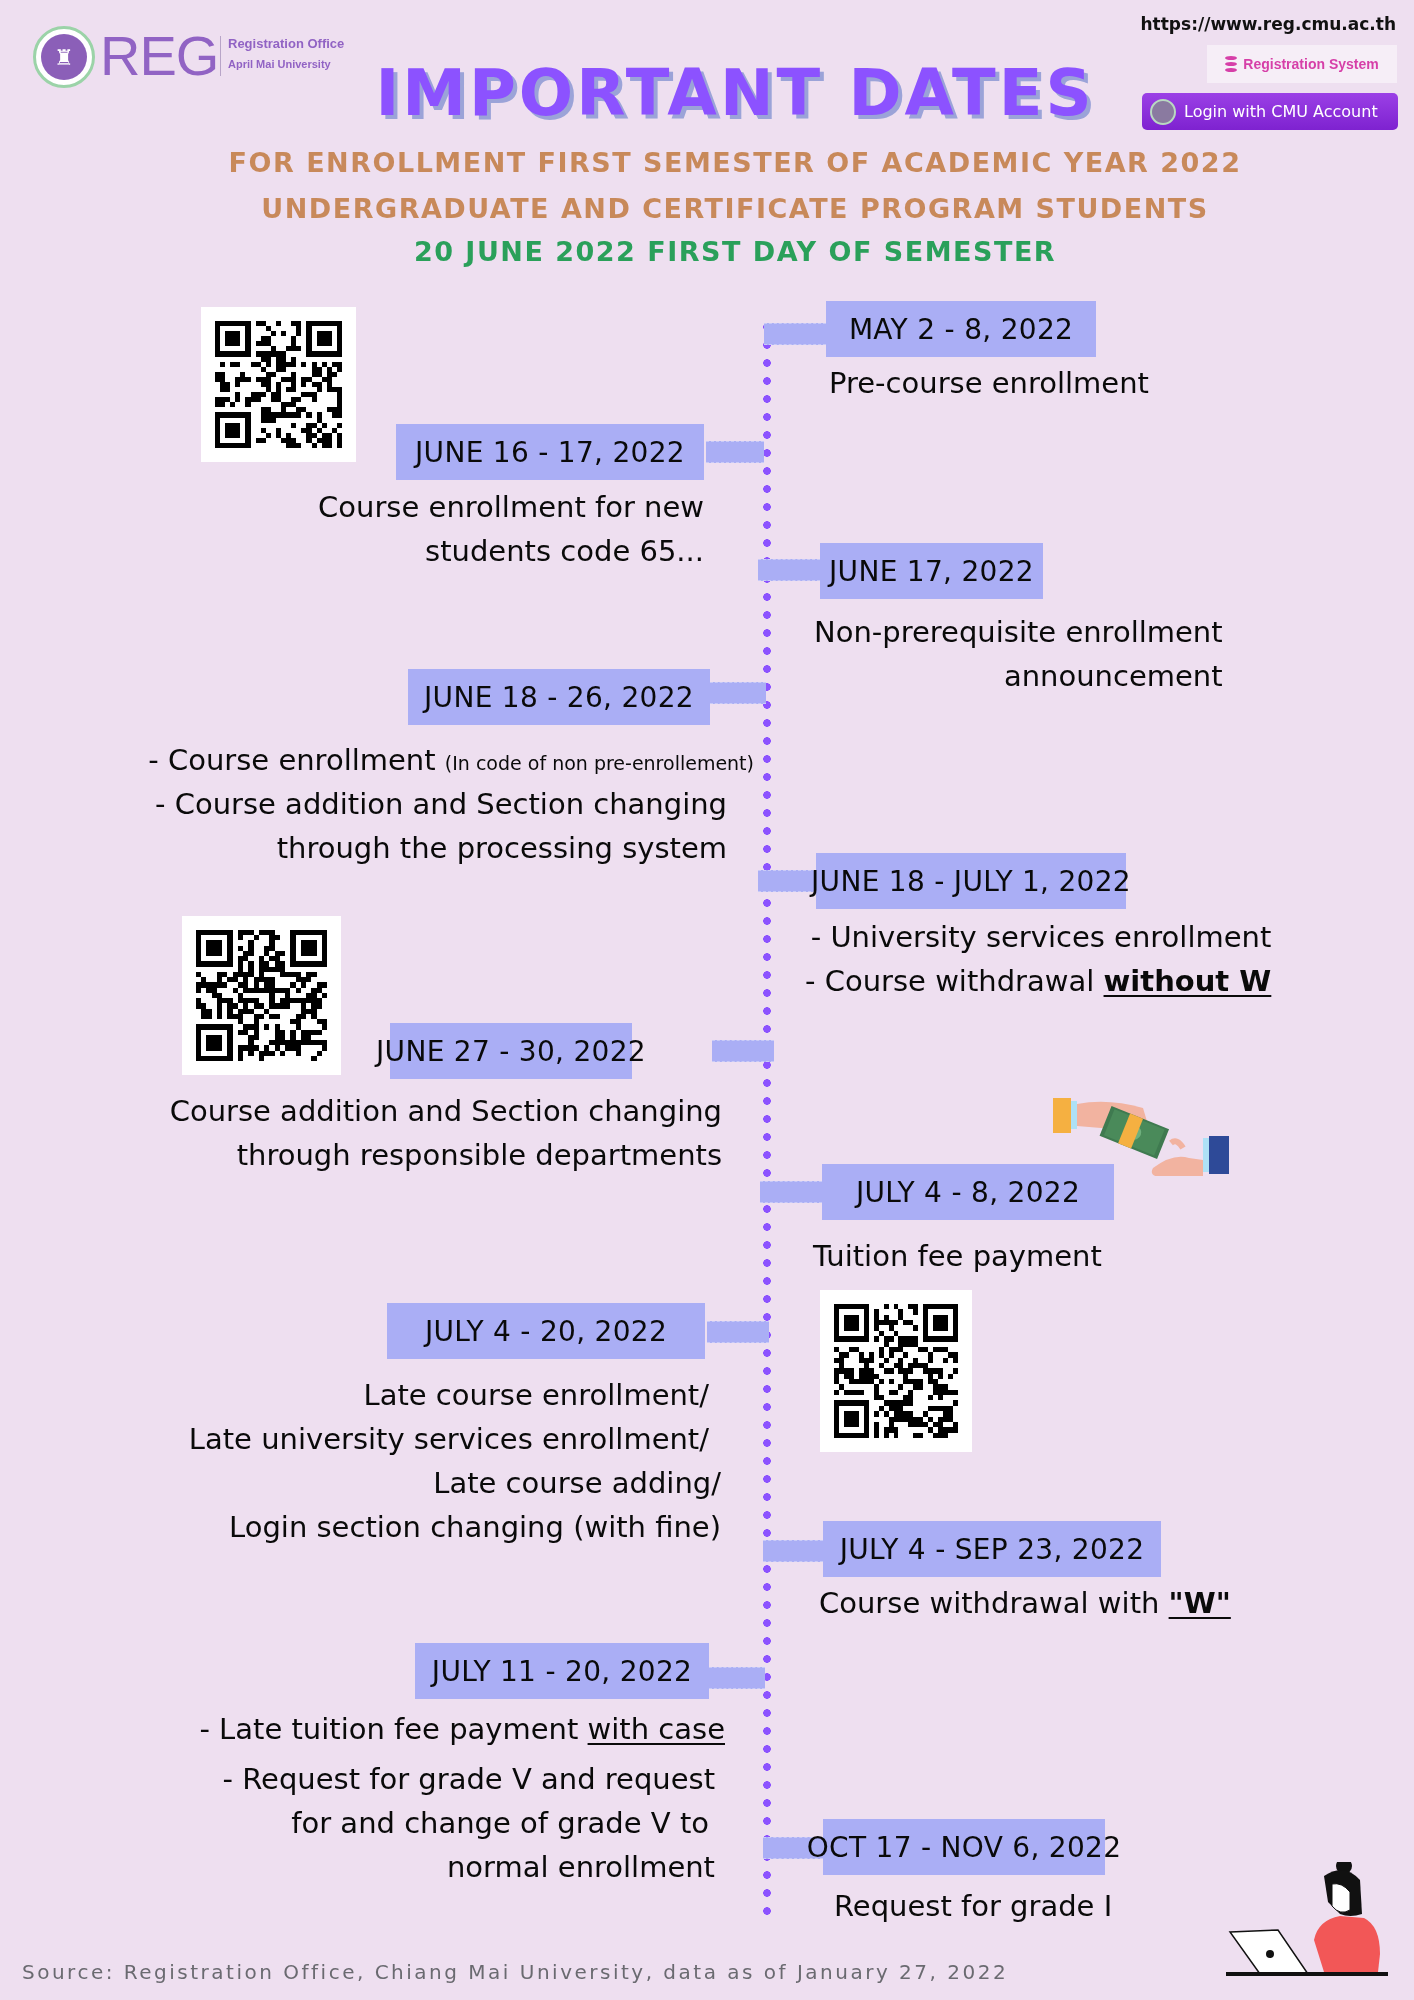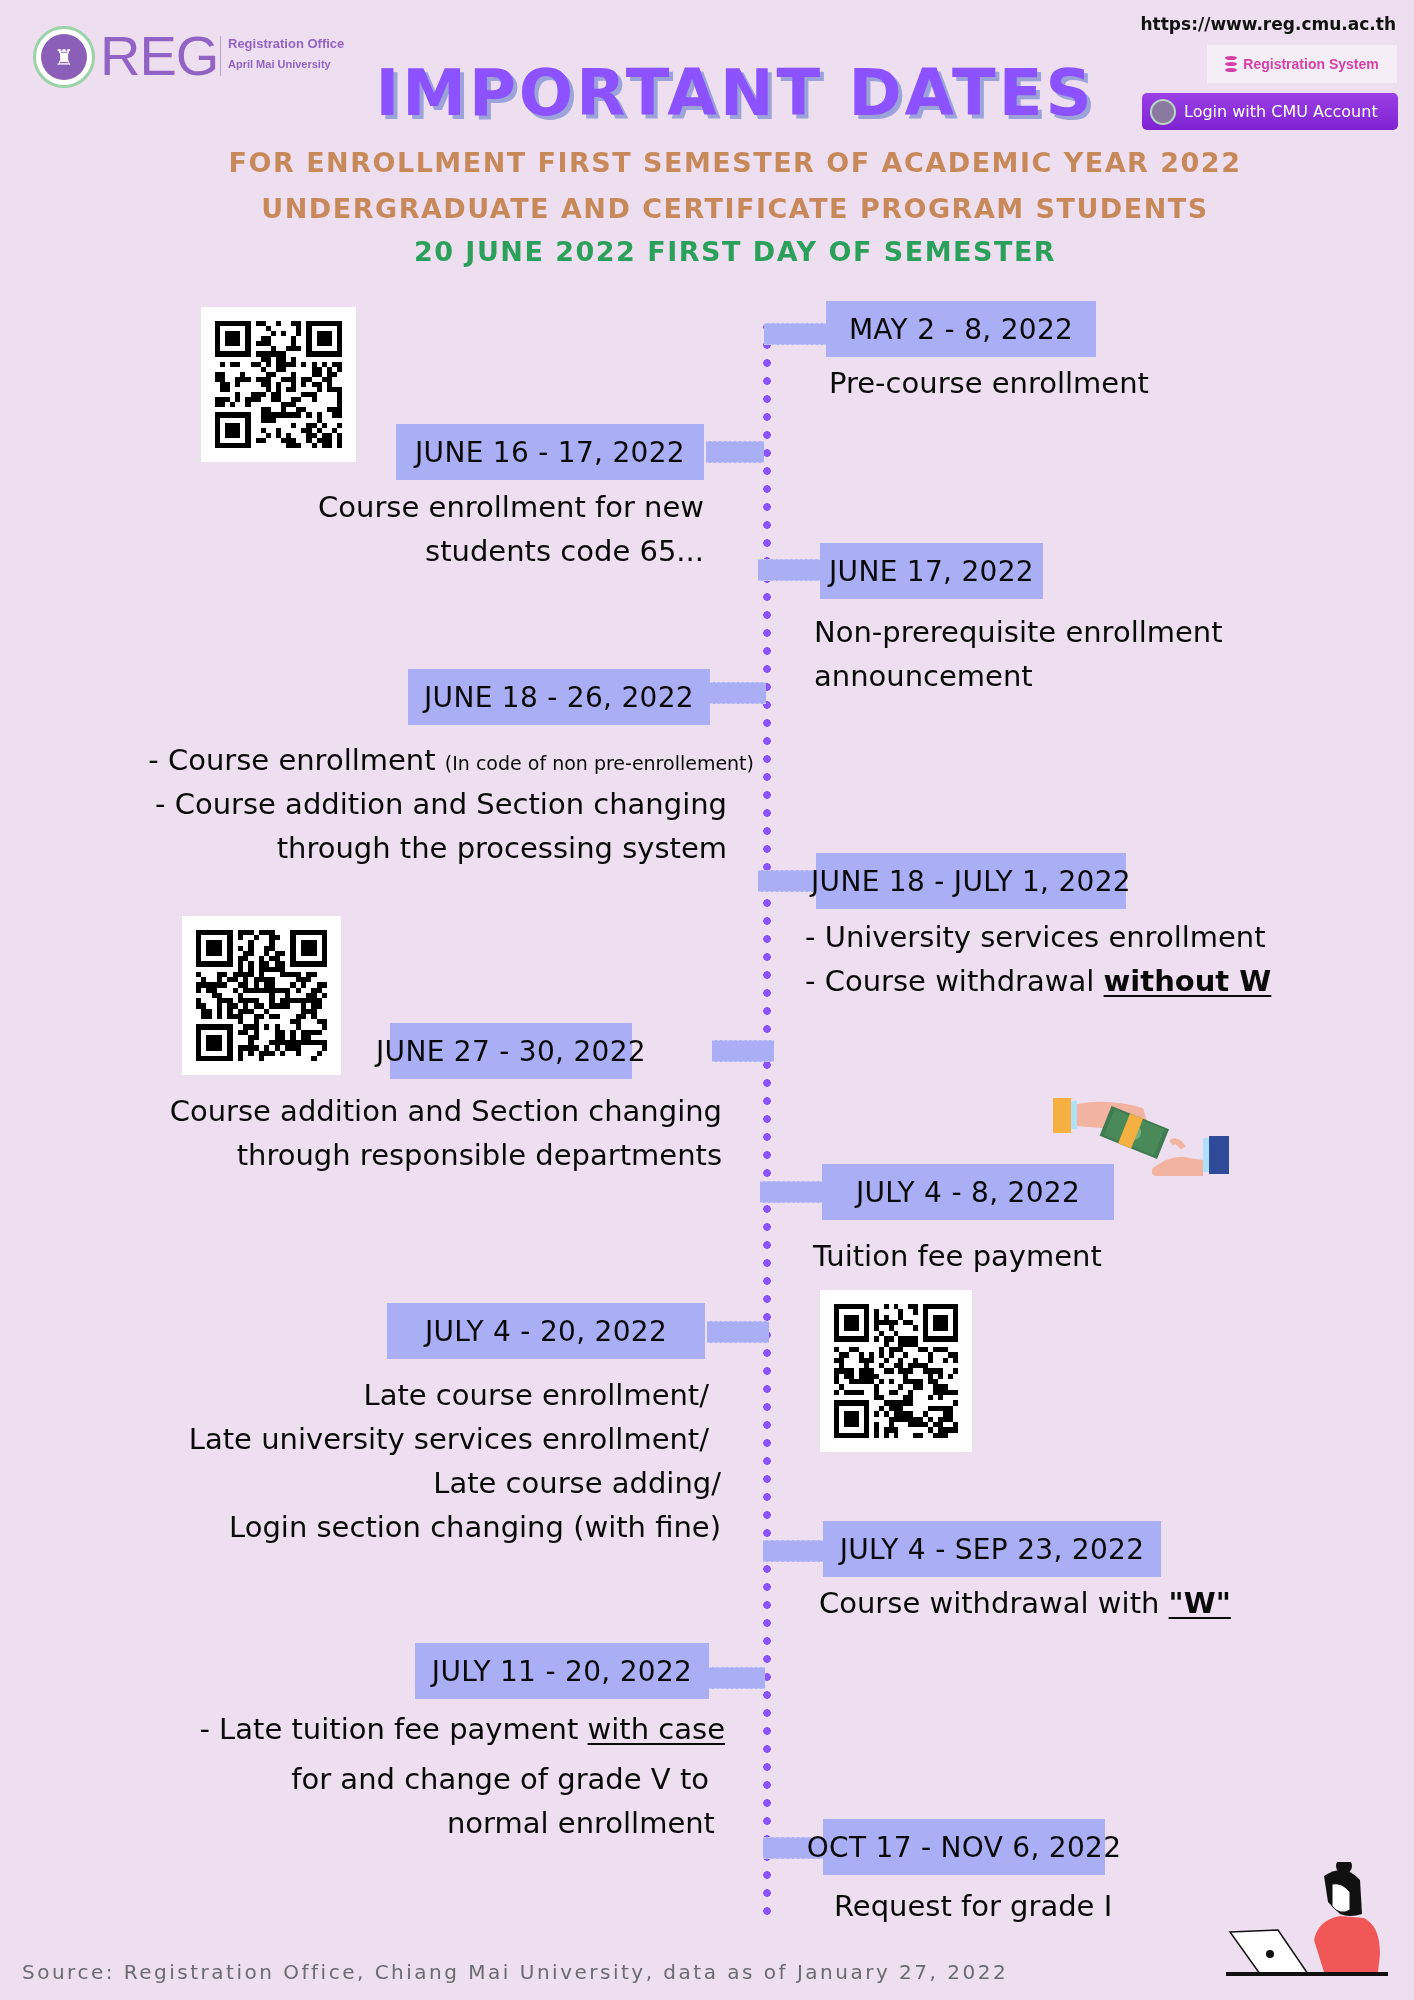--- a/index.html
+++ b/index.html
@@ -27,21 +27,21 @@
   .sub1 { top:147px; }
   .sub2 { top:193px; }
   .sub3 { left:0; width:1470px; top:236px; text-align:center; font-weight:bold; font-size:27px; color:#2aa05a; letter-spacing:1.5px; font-family:"DejaVu Sans", sans-serif; }
 
   
   .axis { left:763px; top:318px; width:8px; height:1604px;
     background-image: radial-gradient(circle, #8c52ff 3.6px, transparent 4px);
     background-size:8px 18px; background-repeat:repeat-y; }
   .connector { height:22px; background:#aaaef5; border-top:1px dashed #c9cbf7; border-bottom:1px dashed #c9cbf7; }
   .date-box { height:56px; background:#aaaef5; display:flex; align-items:center; justify-content:center; font-family:"DejaVu Sans", sans-serif; font-size:28px; color:#0a0a0a; white-space:nowrap; letter-spacing:0.3px; }
-  .desc { font-family:"DejaVu Sans", sans-serif; font-size:29px; line-height:44px; color:#0a0a0a; white-space:nowrap; }
+  .desc { font-family:"DejaVu Sans", sans-serif; font-size:29px; line-height:44px; color:#0a0a0a; white-space:nowrap;text-align:right; }
   .desc.right { text-align:right; }
   .desc .small { font-size:19px; }
   .u { text-decoration:underline; text-underline-offset:4px; }
 
   .qr { background:#fff; padding:14px; }
   .qr-grid { width:100%; height:100%; display:grid; }
   .qr-grid div { background:#000; }
 
   .source { left:22px; top:1960px; font-family:"DejaVu Sans", sans-serif; font-size:20px; color:#6a6a70; letter-spacing:2.5px; }
 </style>
@@ -2045,20 +2045,21 @@
 <div class="abs desc" style="left:819px; top:1581px;">
   <span>Course withdrawal with </span><span class="u" style="font-weight:bold">"W"</span>
 </div>
 
 <div class="abs date-box" style="left:415px; top:1643px; width:294px;">JULY 11 - 20, 2022</div>
 <div class="abs connector" style="left:709px; top:1667px; width:56px;"></div>
 <div class="abs desc right" style="right:689px; top:1707px;">
   <div><span>- Late tuition fee payment </span><span class="u">with case</span></div>
 </div>
 <div class="abs desc right" style="right:699px; top:1757px;">
+  <div>- Request for grade V and request</div>
   <div style="padding-right:6px">for and change of grade V to</div>
   <div>normal enrollment</div>
 </div>
 
 <div class="abs connector" style="left:763px; top:1837px; width:60px;"></div>
 <div class="abs date-box" style="left:823px; top:1819px; width:282px;">OCT 17 - NOV 6, 2022</div>
 <div class="abs desc" style="left:834px; top:1884px;">Request for grade I</div>
 
 <div class="abs" style="left:1128px; top:1862px; width:270px; height:116px;">
   <svg width="270" height="116" viewBox="0 0 270 116">

